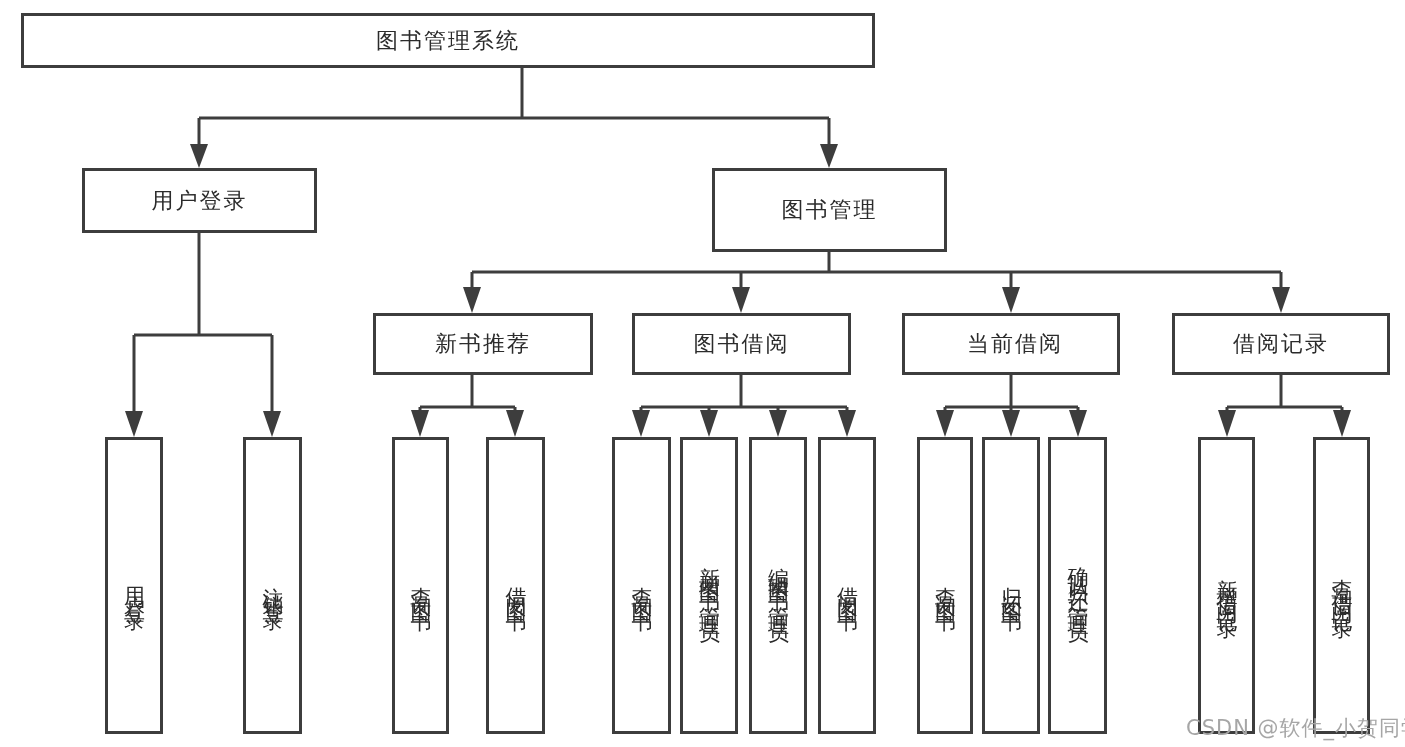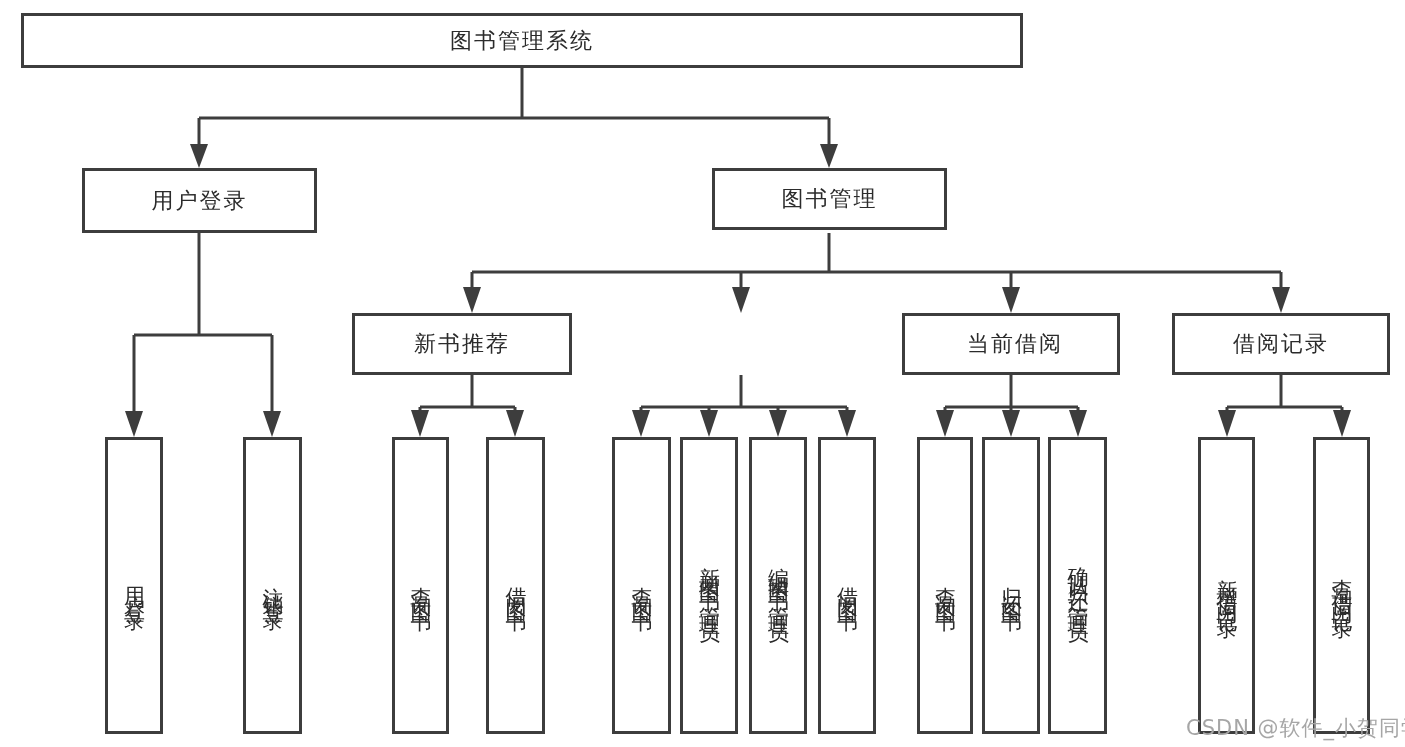--- a/index.html
+++ b/index.html
@@ -127,26 +127,27 @@
 
       <polygon points="936,410 954,410 945,437"></polygon>
       <polygon points="1002,410 1020,410 1011,437"></polygon>
       <polygon points="1069,410 1087,410 1078,437"></polygon>
 
       <polygon points="1218,410 1236,410 1227,437"></polygon>
       <polygon points="1333,410 1351,410 1342,437"></polygon>
     </g>
   </svg>
 
-  <div class="node hbox" style="left:21px; top:13px; width:1002px; height:55px;">图书管理系统</div>
+  <div class="node hbox" style="left:21px; top:13px; width:854px; height:55px;">图书管理系统</div>
 
   <div class="node hbox" style="left:82px; top:168px; width:235px; height:65px;">用户登录</div>
-  <div class="node hbox" style="left:712px; top:168px; width:235px; height:62px;">图书管理</div>
+  <div class="node hbox" style="left:712px; top:168px; width:235px; height:84px;">图书管理</div>
 
-  <div class="node hbox" style="left:352px; top:313px; width:220px; height:62px;">新书推荐</div>
+  <div class="node hbox" style="left:373px; top:313px; width:220px; height:62px;">新书推荐</div>
+  <div class="node hbox" style="left:632px; top:313px; width:219px; height:62px;">图书借阅</div>
   <div class="node hbox" style="left:902px; top:313px; width:218px; height:62px;padding-left:8px;">当前借阅</div>
   <div class="node hbox" style="left:1172px; top:313px; width:218px; height:62px;">借阅记录</div>
 
   <div class="node vbox" style="left:105px; top:437px; width:58px; height:297px;">用户登录</div>
   <div class="node vbox" style="left:243px; top:437px; width:59px; height:297px;">注销登录</div>
 
   <div class="node vbox" style="left:392px; top:437px; width:57px; height:297px;">查询图书</div>
   <div class="node vbox" style="left:486px; top:437px; width:59px; height:297px;">借阅图书</div>
 
   <div class="node vbox" style="left:612px; top:437px; width:59px; height:297px;">查询图书</div>

